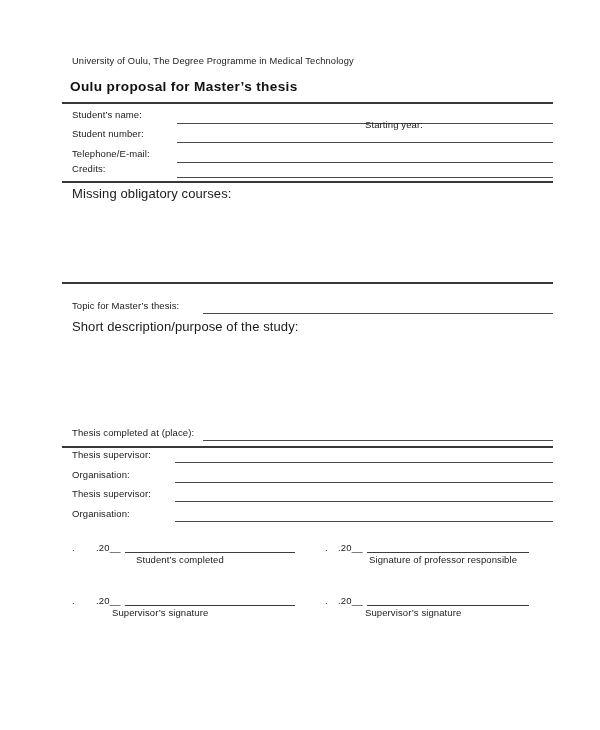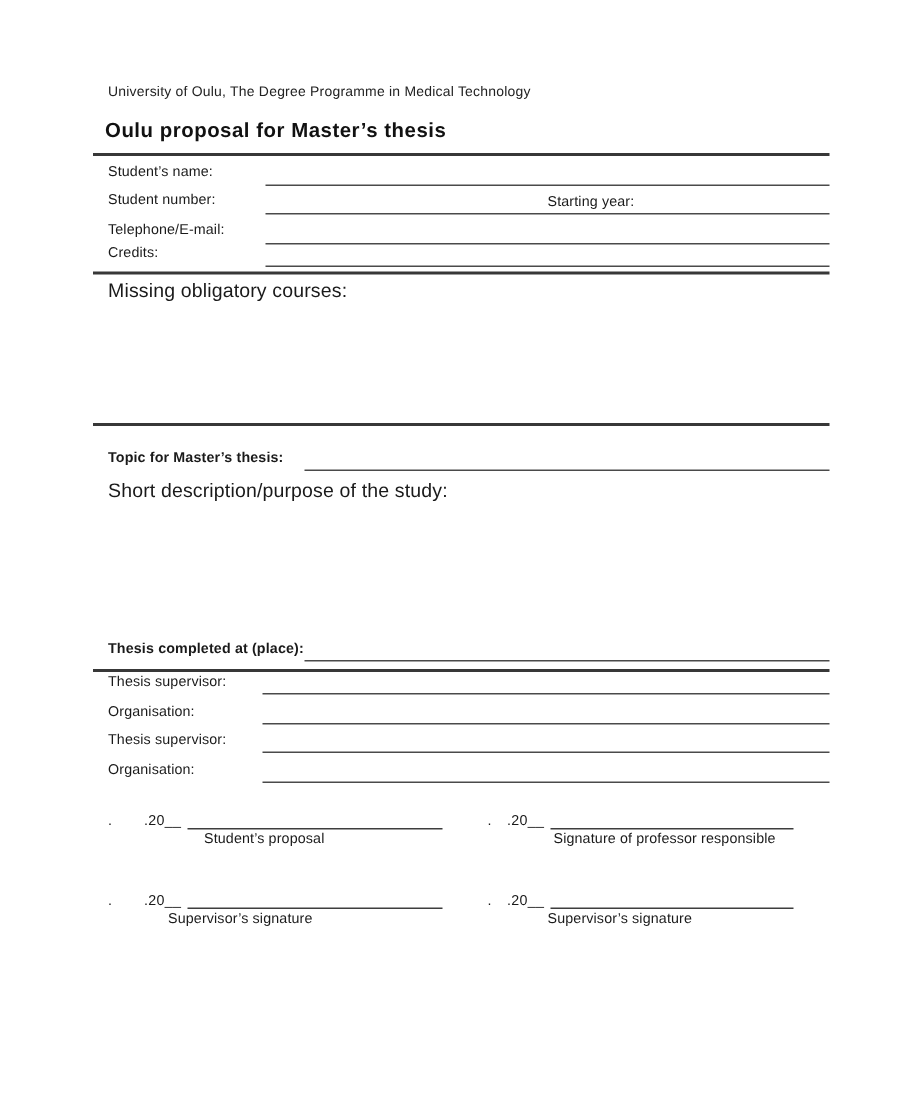--- a/index.html
+++ b/index.html
@@ -30,32 +30,32 @@
 
   .frow {
     position:absolute; left:0; width:100%;
     display:flex; align-items:flex-start;
   }
   .frow .label {
     flex:0 0 auto; padding-left:10px; padding-bottom:2px;
     font-size:9.5px; letter-spacing:0.1px; white-space:nowrap;
   }
   .w115 { width:115px; }
-  .w141 { width:141px;font-weight:bold; }
+  .w141 { width:141px; }
   .w113 { width:113px; }
   .fill-line {
     flex:1 1 auto; align-self:stretch;
     border-bottom:1px solid #4a4a4a;
   }
   .plain-label {
     position:absolute; left:10px;
     font-size:13px; letter-spacing:0.1px; white-space:nowrap;
   }
   .inrow-label {
-    position:absolute; bottom:3px; left:303px;
+    position:absolute; bottom:13px; left:303px;
     font-size:9.5px; letter-spacing:0.1px; white-space:nowrap;
   }
   .blank-area { position:absolute; left:0; width:100%; }
 
   .sig-block { position:absolute; }
   .sig-line-row { display:flex; align-items:flex-end; font-size:9.5px; }
   .sig-dot { display:inline-block; }
   .sig-dot.d1 { width:24px; }
   .sig-dot.d2 { width:13px; }
   .sig-year { display:inline-block; margin-right:4px; letter-spacing:0.2px; }
@@ -141,21 +141,21 @@
       <span class="label w113">Organisation:</span>
       <span class="fill-line"></span>
     </div>
 
     <div class="sig-block" style="left:10px; top:541px;">
       <div class="sig-line-row">
         <span class="sig-dot d1">.</span>
         <span class="sig-year">.20__</span>
         <span class="sig-line wL"></span>
       </div>
-      <div class="sig-caption" style="margin-left:64px;">Student’s proposal</div>
+      <div class="sig-caption" style="margin-left:64px;">Student’s completed</div>
     </div>
 
     <div class="sig-block" style="left:263px; top:541px;">
       <div class="sig-line-row">
         <span class="sig-dot d2">.</span>
         <span class="sig-year">.20__</span>
         <span class="sig-line wR"></span>
       </div>
       <div class="sig-caption" style="margin-left:44px;">Signature of professor responsible</div>
     </div>

